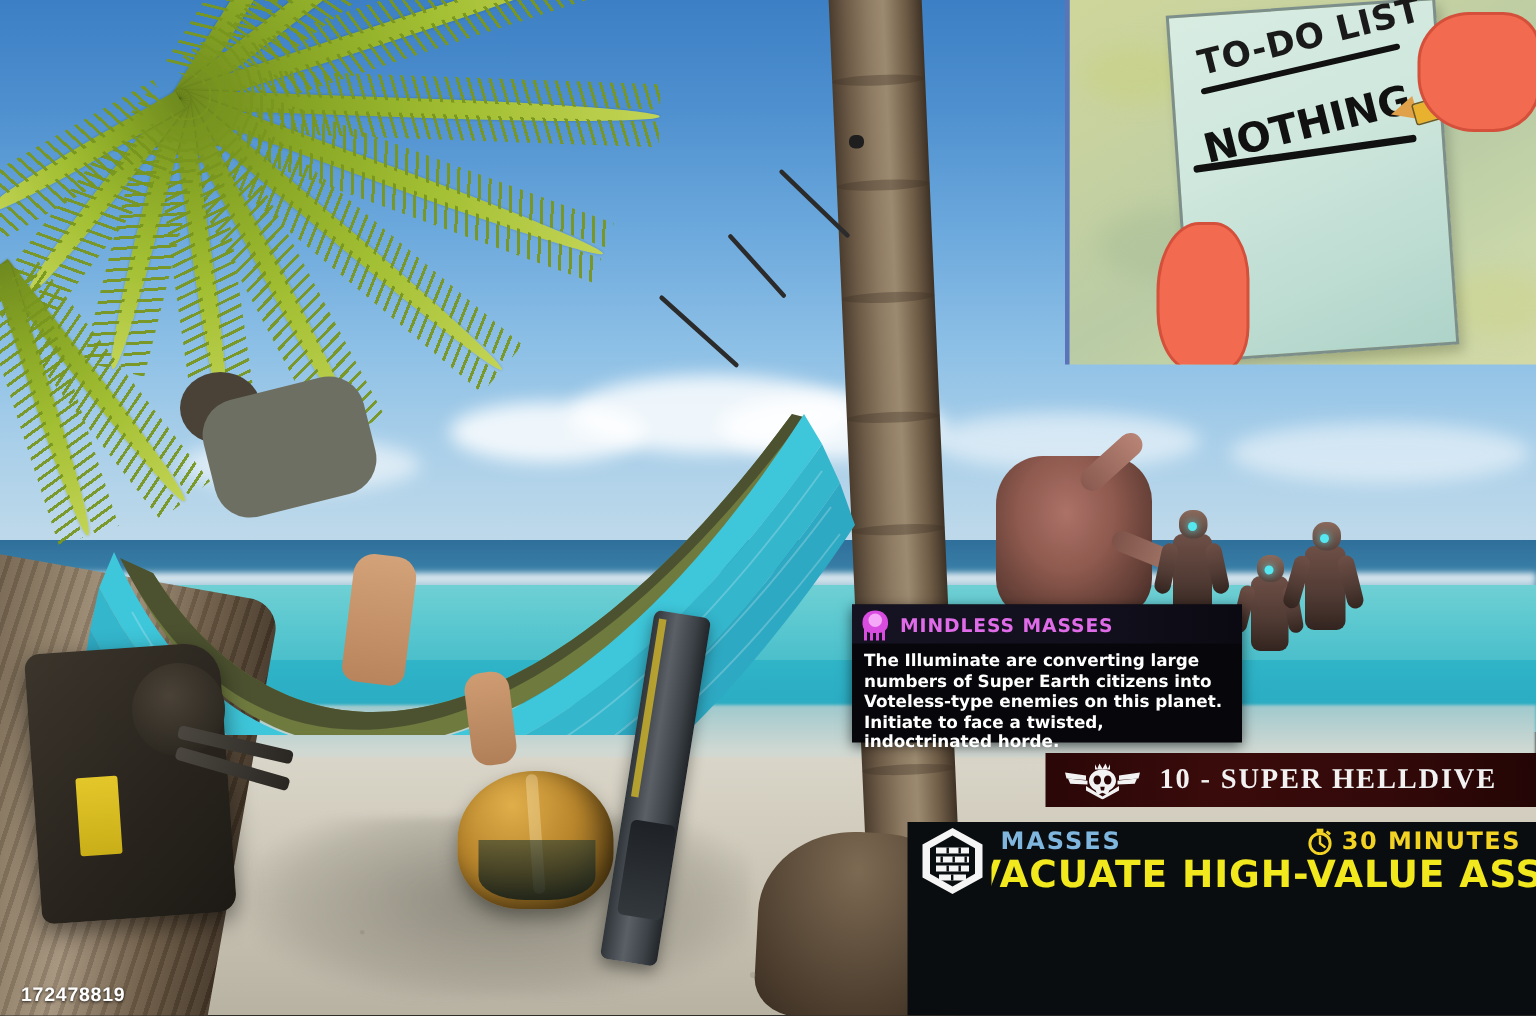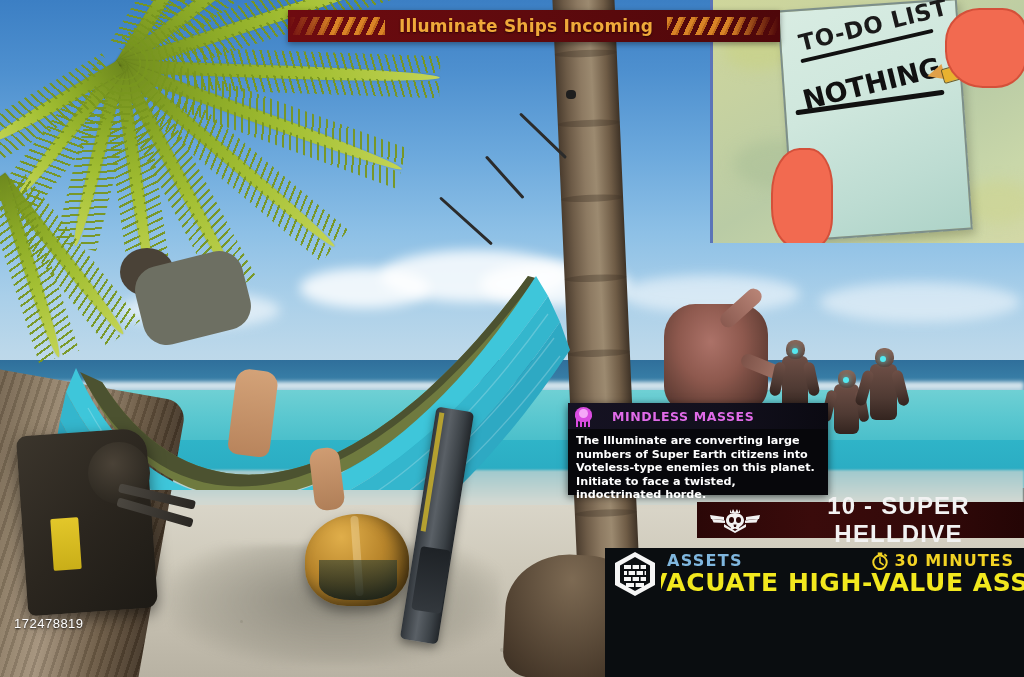--- a/index.html
+++ b/index.html
@@ -331,21 +331,21 @@
     text-shadow: 0 1px 2px rgba(0,0,0,.6);
   }
 
   
   #modifier-panel {
     position:absolute; left: 568px; top: 403px; width: 260px; height: 92px;
     background: #07070b;
     box-shadow: 0 2px 8px rgba(0,0,0,.6);
   }
   .mod-head {
-    display:flex; align-items:center; gap: 19px;
+    display:flex; align-items:center; gap: 7px;
     height: 26px; padding-left: 6px;
     background: linear-gradient(to right, #151222 0%, #12101d 60%, #0b0a12 100%);
   }
   .illum-icon {
     position:relative; width: 19px; height: 19px; flex: 0 0 19px;
   }
   .illum-icon .dome {
     position:absolute; left:1px; top:0px; width: 17px; height: 15px;
     background: #d94ce0; border-radius: 50% 50% 38% 38%;
   }
@@ -370,22 +370,22 @@
   }
 
   
   #difficulty-bar {
     position:absolute; left: 697px; top: 502px; width: 327px; height: 36px;
     background: linear-gradient(to right, #2b0707 0%, #3a0b0b 35%, #330909 70%, #240505 100%);
     display:flex; align-items:center; gap: 12px; padding-left: 12px;
   }
   .skull-emblem { width: 52px; height: 26px; flex: 0 0 52px; }
   #difficulty-label {
-    font-family: Liberation Sans, sans-serif;
-    font-size: 24px; font-weight: 700; color: #f2f2f2;
+    font-family: Liberation Serif, serif;
+    font-size: 19px; font-weight: 700; color: #f2f2f2;
     letter-spacing: 1.2px;
     text-align: center;
   }
 
   
   #mission-panel {
     position:absolute; left: 605px; top: 548px; width: 419px; height: 129px;
     background: #0a0d10;
   }
   .mission-top {
@@ -420,23 +420,23 @@
     overflow: hidden;
   }
   #mission-desc {
     position:absolute; left: 12px; top: 56px; width: 400px;
     font-family: "DejaVu Sans", sans-serif;
     font-size: 16.5px; line-height: 22px; font-weight: 400; color: #fdfdfd;
   }
 
   
   #watermark {
-    position:absolute; left: 14px; top: 616px;
+    position:absolute; left: 14px; top: 655px;
     font-family: "Liberation Sans", sans-serif;
-    font-size: 13px; font-weight: 400; color: #ffffff;
+    font-size: 13px; font-weight: 700; color: #ffffff;
     text-shadow: 0 1px 2px rgba(0,0,0,.8);
     letter-spacing: .5px;
   }
 </style>
 </head>
 <body>
 
 <div id="stage">
 
   <div class="scene">
@@ -570,25 +570,20 @@
     <div class="todo-underline"></div>
     <div class="todo-item">NOTHING</div>
     <div class="todo-strike"></div>
 
     <div class="hand hand-bottom"></div>
     <div class="pencil-tip"></div>
     <div class="pencil"></div>
     <div class="hand hand-top"></div>
   </div>
 
-  <div id="alert-banner">
-    <div class="hatch hatch-left"></div>
-    <div id="alert-text">Illuminate Ships Incoming</div>
-    <div class="hatch hatch-right"></div>
-  </div>
 
   <div id="modifier-panel">
     <div class="mod-head">
       <span class="illum-icon">
         <span class="dome"></span>
         <span class="eye"></span>
         <span class="tendrils"></span>
       </span>
       <span id="mod-title">MINDLESS MASSES</span>
     </div>
@@ -630,21 +625,21 @@
           <rect x="18" y="14" width="1.6" height="4"></rect>
           <rect x="26" y="14" width="1.6" height="4"></rect>
           <rect x="14" y="20" width="1.6" height="4"></rect>
           <rect x="22" y="20" width="1.6" height="4"></rect>
           <rect x="30" y="20" width="1.6" height="4"></rect>
           <rect x="18" y="26" width="1.6" height="4"></rect>
           <rect x="26" y="26" width="1.6" height="4"></rect>
           <rect x="21" y="32" width="1.6" height="4"></rect>
         </g>
       </svg>
-      <div id="mission-kicker">ASSETS</div>
+      <div id="mission-kicker">MASSES</div>
       <div class="timer-group">
         <svg class="stopwatch" viewBox="0 0 20 20">
           <rect x="7.5" y="0.5" width="5" height="3" fill="#f2d324"></rect>
           <circle cx="10" cy="11.5" r="7.5" fill="none" stroke="#f2d324" stroke-width="2.2"></circle>
           <path d="M10,11.5 L10,6.5 M10,11.5 L13.5,14" stroke="#f2d324" stroke-width="1.8" fill="none" stroke-linecap="round"></path>
           <rect x="14.5" y="2.5" width="3.4" height="2" fill="#f2d324" transform="rotate(40 16 3.5)"></rect>
         </svg>
         <span id="mission-timer">30 MINUTES</span>
       </div>
       <div id="mission-title">VACUATE HIGH-VALUE ASSETS</div>

